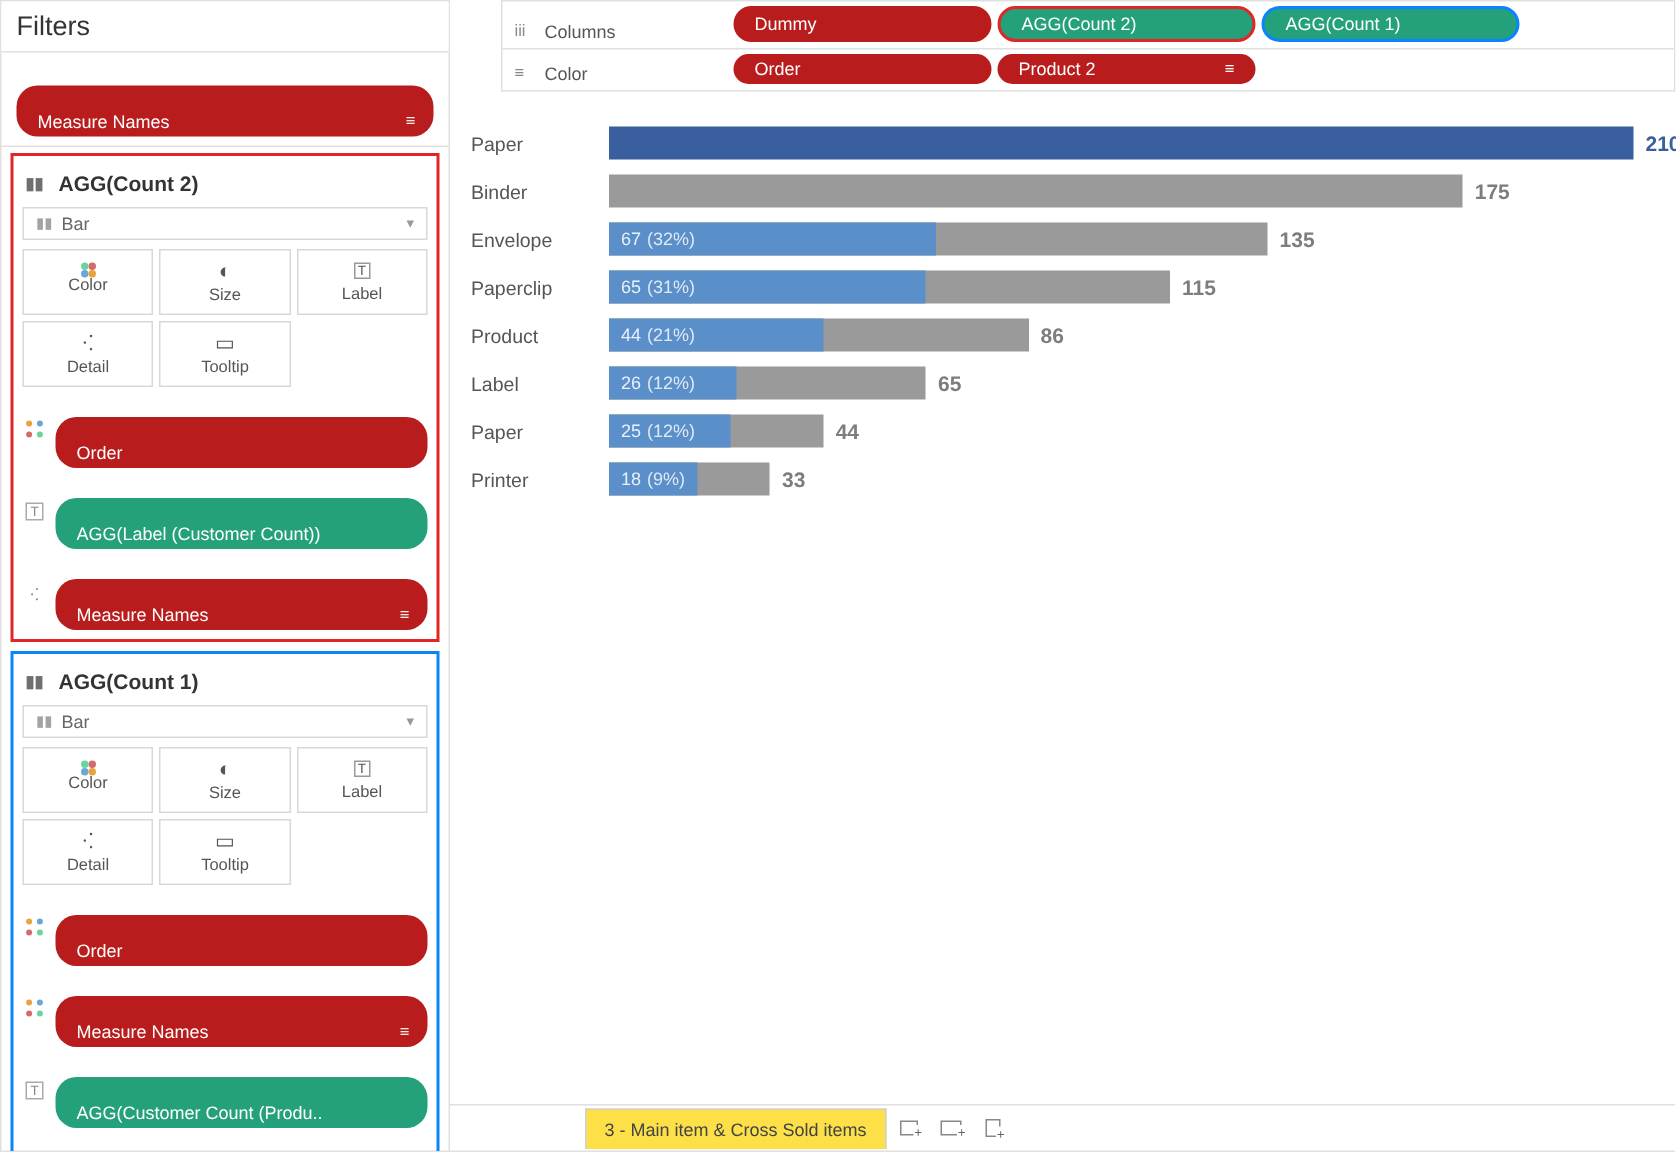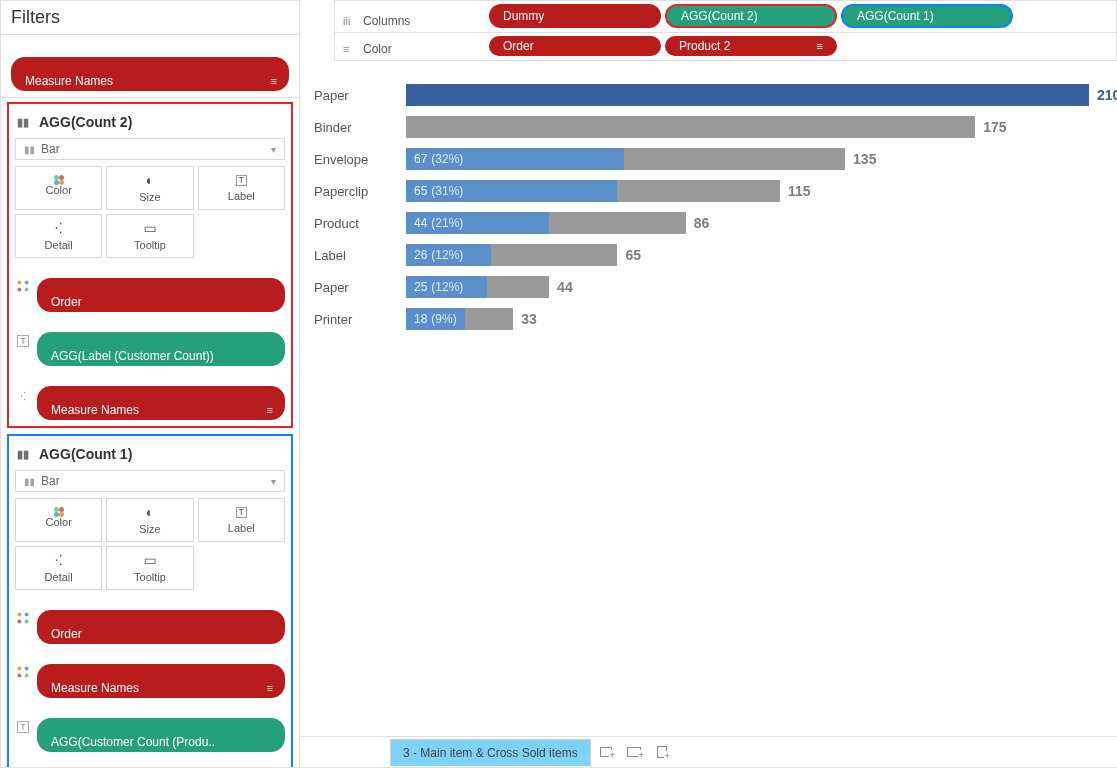--- a/index.html
+++ b/index.html
@@ -58,21 +58,21 @@
 .bar-wrap { position: relative; flex: 1; height: 22px; }
 .bar-outer { position: absolute; top: 0; left: 0; height: 22px; background: #9a9a9a; }
 .bar-inner { position: absolute; top: 0; left: 0; height: 22px; background: #5a8fc9; display: flex; align-items: center; padding-left: 8px; color: #fff; font-size: 12px; gap: 4px; }
 .bar-inner.dark { background: #3a5f9e; }
 .inner-num { color: #e9f0fa; }
 .inner-pct { color: #dfe8f5; }
 .outer-label { position: absolute; top: 0; height: 22px; display: flex; align-items: center; font-size: 14px; font-weight: 600; color: #7d7d7d; margin-left: 8px; }
 .outer-label.main { color: #3a5f9e; }
 
 .tabs-bar { display: flex; align-items: center; border-top: 1px solid #e0e0e0; border-bottom: 1px solid #e0e0e0; height: 32px; padding-left: 90px; gap: 2px; background: #fff; }
-.sheet-tab { border: 1px solid #d0d0d0; border-bottom: none; padding: 6px 12px; font-size: 12px; color: #444; background: #7dd3fc; }
+.sheet-tab { border: 1px solid #d0d0d0; border-bottom: none; padding: 6px 12px; font-size: 12px; color: #444; background: #fde047; }
 .tab-btn { width: 26px; height: 26px; display: flex; align-items: center; justify-content: center; color: #666; font-size: 13px; }
 .mini-icon { display:inline-block; width:12px; height:10px; border:1px solid #888; position:relative; }
 .mini-icon .plus { position:absolute; right:-4px; bottom:-4px; font-size:9px; background:#fff; }
 </style>
 </head>
 <body>
 
 <div class="app">
 
   <div class="left-panel">

